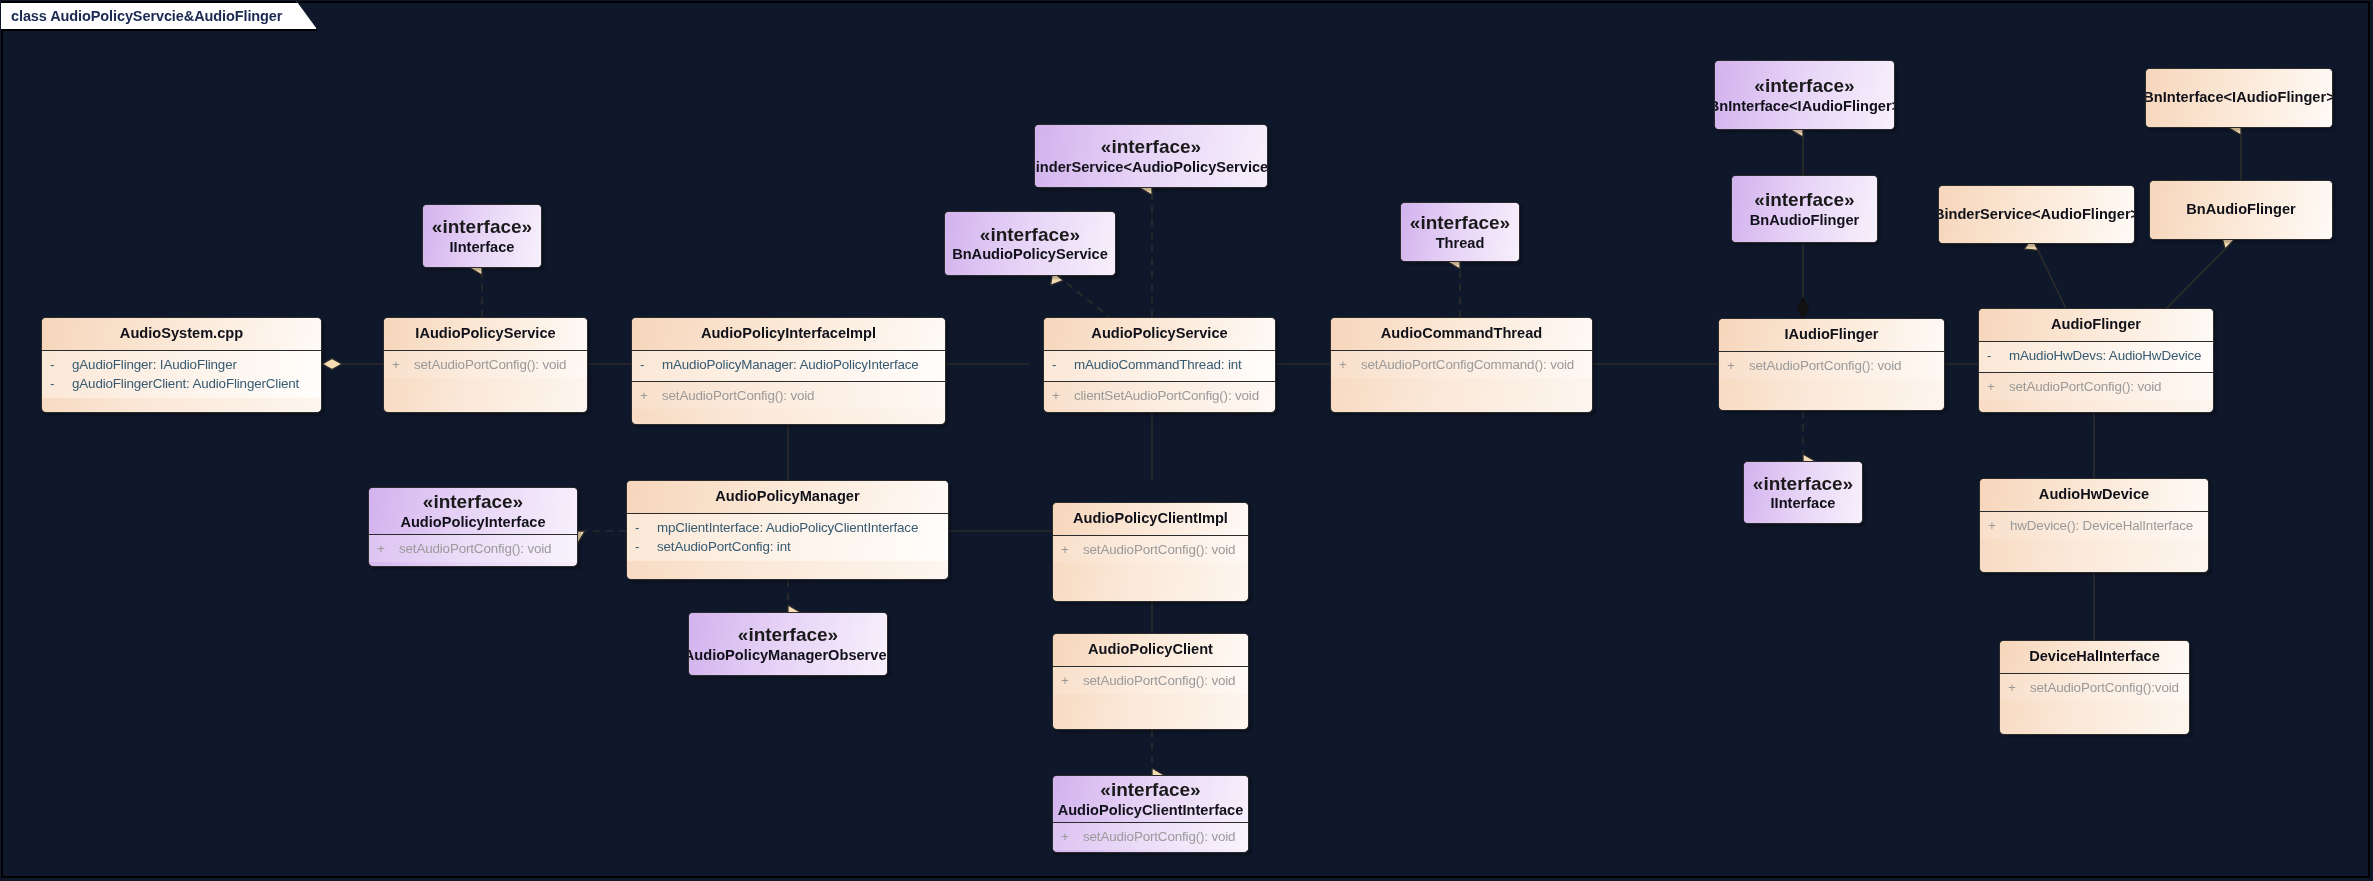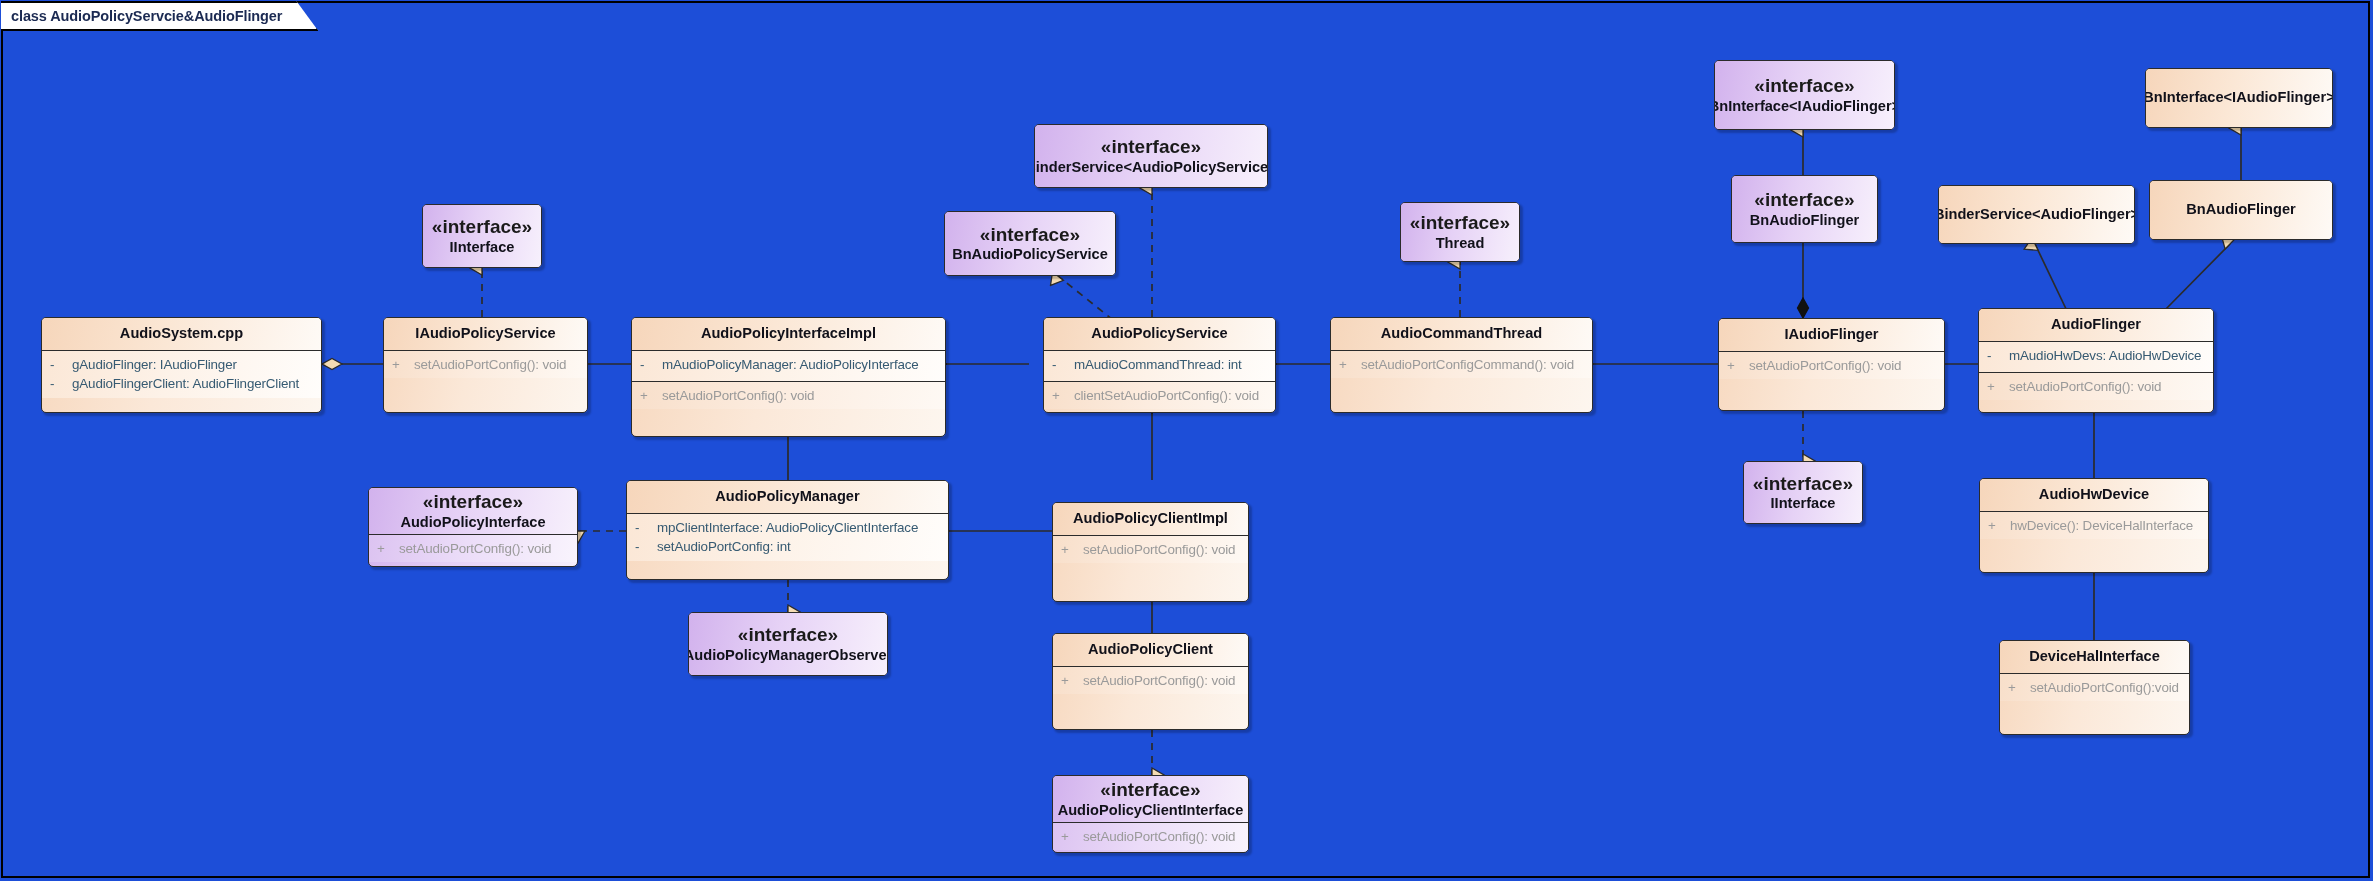--- a/index.html
+++ b/index.html
@@ -1,17 +1,17 @@
 <!DOCTYPE html>
 <html><head>
 <meta charset="utf-8">
 <style>
   html,body{margin:0;padding:0;background:#ffffff;}
   body{font-family:"Liberation Sans",sans-serif;}
-  #canvas{position:relative;width:2373px;height:881px;background:#1d4ed8;overflow:hidden;}
+  #canvas{position:relative;width:2373px;height:881px;background:#0f172a;overflow:hidden;}
 
   
   .frame-border{position:absolute;left:1px;top:1px;width:2369px;height:877px;border:2px solid #000;box-sizing:border-box;}
   .frame-tab{position:absolute;left:1px;top:1px;height:30px;box-sizing:border-box;
     border:2px solid #000;border-left:none;background:#fff;
     display:flex;align-items:center;padding:0 34px 0 10px;
     clip-path:polygon(0 0,calc(100% - 22px) 0,100% 100%,0 100%);}
   .frame-tab-label{font-size:14.5px;font-weight:bold;color:#1b2a52;white-space:nowrap;letter-spacing:-0.1px;}
 
   
@@ -153,21 +153,21 @@
     </div>
     <div class="sep"></div>
     <div class="compart c2">
       <div class="row op">
         <span class="vis">+</span>
         <span class="mem">setAudioPortConfig(): void</span>
       </div>
     </div>
   </div>
 
-  <div class="node peach" style="left:631px;top:317px;width:315px;height:120px;">
+  <div class="node peach" style="left:631px;top:317px;width:315px;height:108px;">
     <div class="hdr" style="height:32px;">
       <span class="title">AudioPolicyInterfaceImpl</span>
     </div>
     <div class="sep"></div>
     <div class="compart c1" style="height:30px;">
       <div class="row attr">
         <span class="vis">-</span>
         <span class="mem">mAudioPolicyManager:  AudioPolicyInterface</span>
       </div>
     </div>

